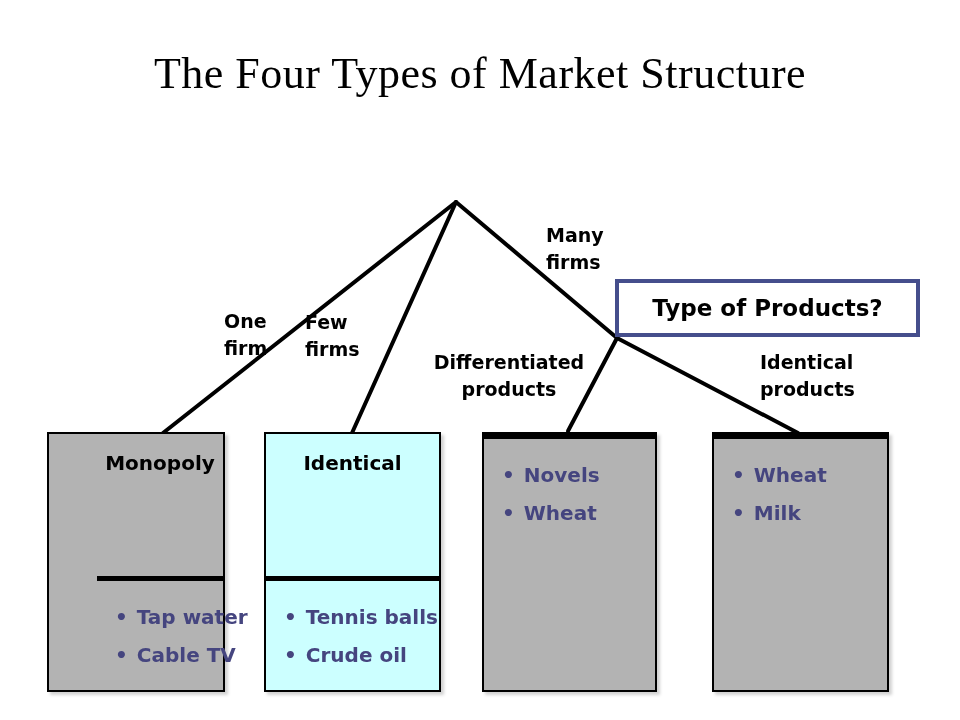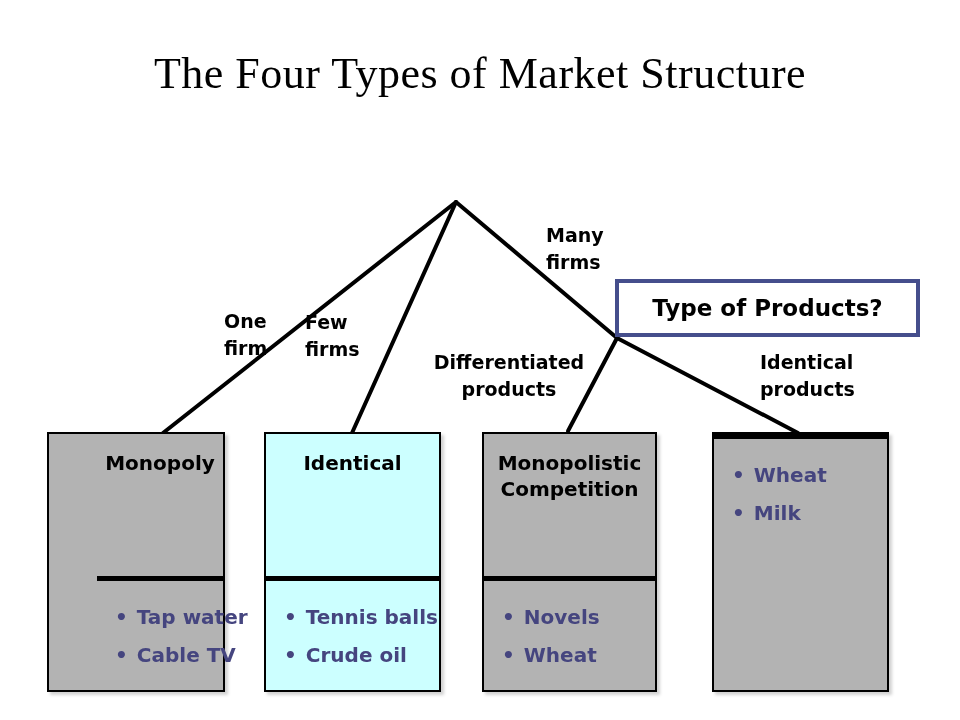--- a/index.html
+++ b/index.html
@@ -174,21 +174,20 @@
         <span>Tennis balls</span>
       </div>
       <div class="example-row">
         <span class="bullet">•</span>
         <span>Crude oil</span>
       </div>
     </div>
   </div>
 
   <div class="market-box gray mbox-2">
-    <div class="box-header">Monopolistic Competition</div>
     <div class="divider"></div>
     <div class="box-examples">
       <div class="example-row">
         <span class="bullet">•</span>
         <span>Novels</span>
       </div>
       <div class="example-row">
         <span class="bullet">•</span>
         <span>Wheat</span>
       </div>

